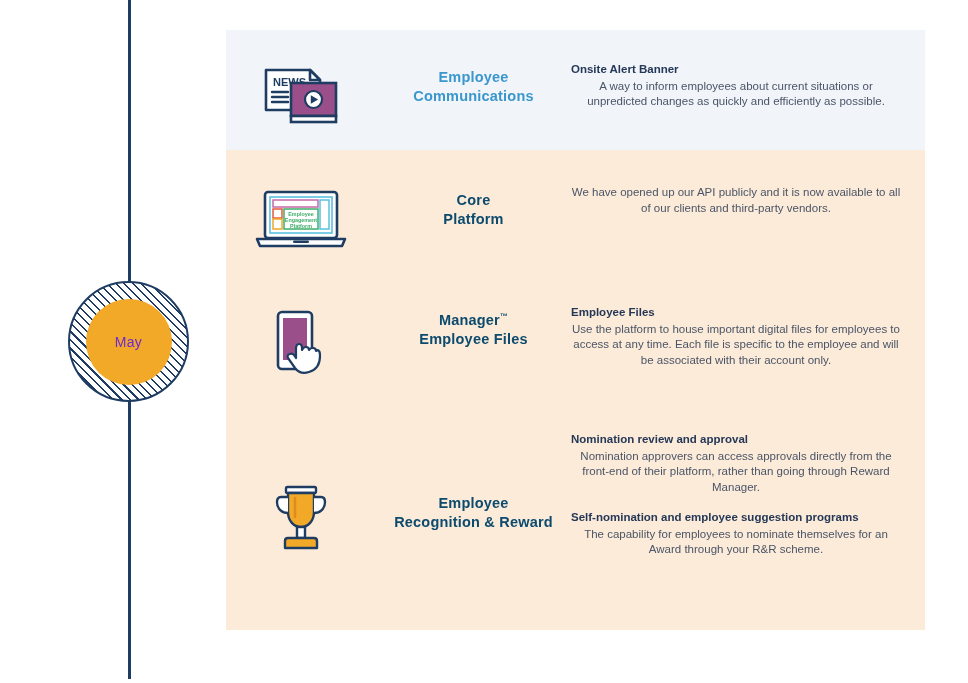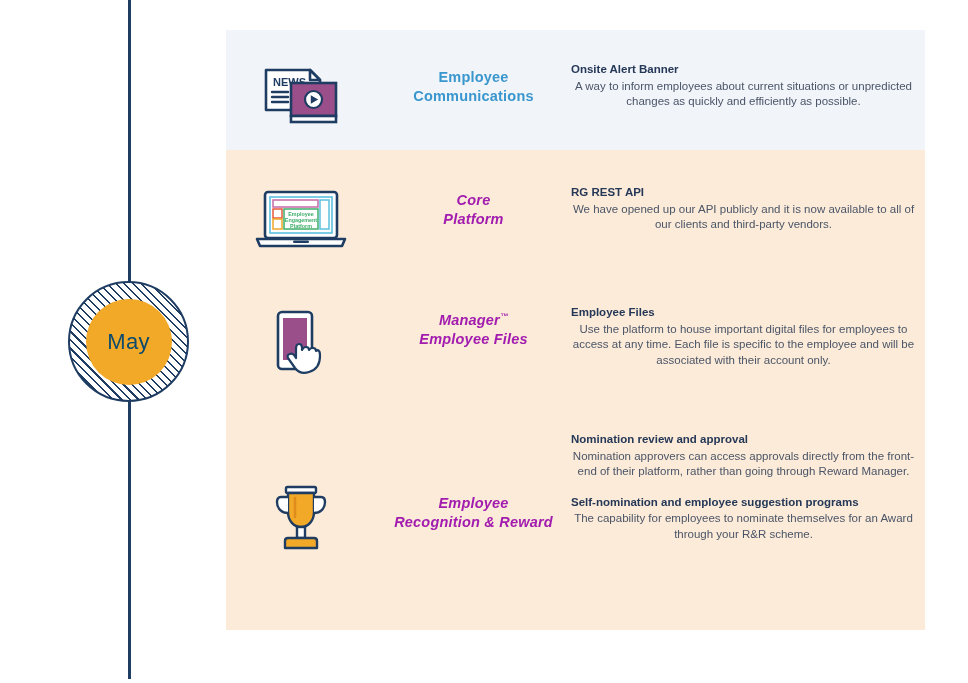--- a/index.html
+++ b/index.html
@@ -28,21 +28,21 @@
     box-sizing:border-box;
   }
   .month-badge .inner-disc{
     position:absolute;left:50%;top:50%;
     width:86px;height:86px;margin:-43px 0 0 -43px;
     border-radius:50%;
     background:#F2A927;
     display:flex;align-items:center;justify-content:center;
   }
   .month-badge .month-label{
-    color:#0c4a6e;font-size:22px;letter-spacing:.3px;
+    color:#6d28d9;font-size:14px;letter-spacing:.3px;
   }
 
   
   .panel{position:absolute;left:226px;width:699px;}
   .panel-blue{top:30px;height:120px;background:#F1F4F9;}
   .panel-peach{top:150px;height:480px;background:#FCEBD8;}
 
   
   .row{
     position:absolute;left:226px;width:699px;
@@ -54,22 +54,22 @@
     padding-top:4px;
   }
   .row-title{
     width:195px;flex:0 0 195px;
     text-align:center;
     font-size:14.5px;font-weight:bold;line-height:1.32;
     letter-spacing:.2px;
     padding-top:6px;
   }
   .row-title.blue{color:#3A97CE;}
-  .row-title.orange{color:#a21caf;font-style:italic;}
-  .row-body{flex:1 1 auto;padding-right:9px;}
+  .row-title.orange{color:#0c4a6e;}
+  .row-body{flex:1 1 auto;padding-right:24px;}
 
   .blk{margin-bottom:15px;}
   .blk:last-child{margin-bottom:0;}
   .blk-head{
     color:#253858;font-size:11.5px;font-weight:bold;
     margin:0 0 1px 0;line-height:1.35;
   }
   .blk-text{
     color:#4A5568;font-size:11.5px;line-height:1.35;margin:0;text-align:center;
   }
@@ -147,21 +147,20 @@
         <path d="M5 50 H93 L90 57 H8 Z" fill="#ffffff" stroke="#1F3D63" stroke-width="2.6" stroke-linejoin="round"></path>
         <rect x="41" y="51.5" width="16" height="2.6" rx="1.3" fill="#1F3D63"></rect>
       </svg>
     </div>
     <div class="row-title orange">
       <div>Core</div>
       <div>Platform</div>
     </div>
     <div class="row-body">
       <div class="blk">
-        <p class="blk-head">RG REST API</p>
         <p class="blk-text">We have opened up our API publicly and it is now available to all of our clients and third-party vendors.</p>
       </div>
     </div>
   </div>
 
   <div class="row" id="row-smartpay">
     <div class="row-icon">
       <svg width="70" height="76" viewBox="0 0 70 76" aria-hidden="true">
         <rect x="12" y="3" width="34" height="57" rx="4" fill="#ffffff" stroke="#1F3D63" stroke-width="2.6"></rect>
         <rect x="17" y="9" width="24" height="42" fill="#9B4F8A"></rect>

